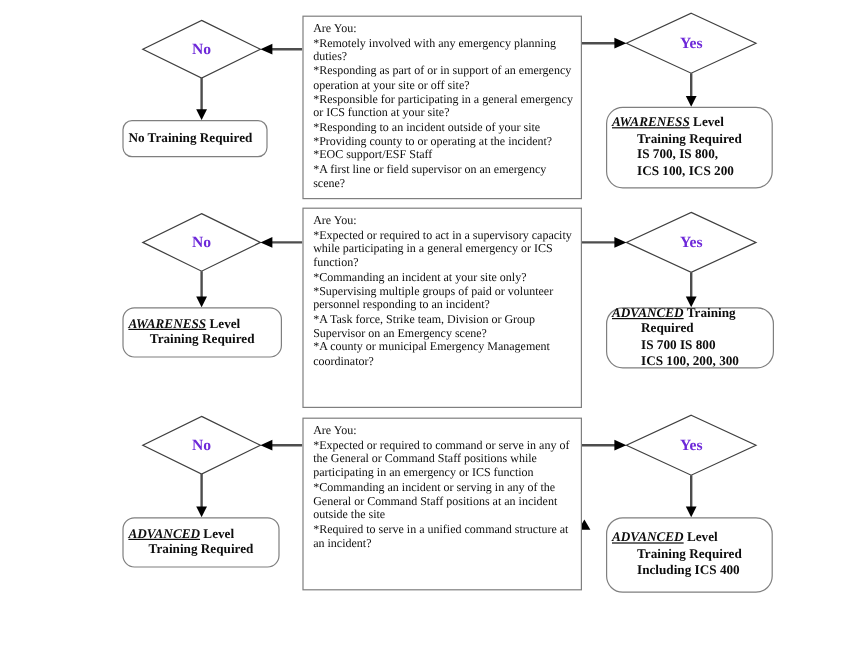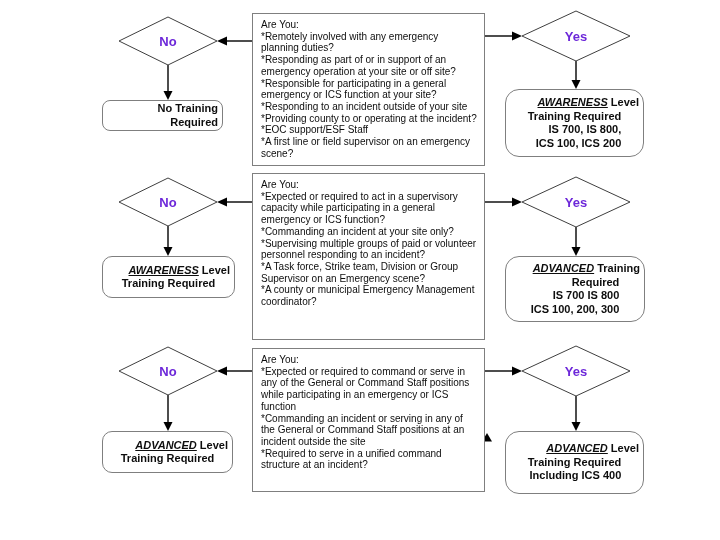--- a/index.html
+++ b/index.html
@@ -1,33 +1,33 @@
 <!DOCTYPE html>
 <html><head>
 <meta charset="utf-8">
 <style>
   html,body { margin:0; padding:0; background:#ffffff; }
   .slide {
     position:relative; width:720px; height:540px; background:#ffffff;
-    font-family:Liberation Sans, sans-serif; color:#000; overflow:hidden;
+    font-family:Liberation Serif, serif; color:#000; overflow:hidden;
   }
   svg.layer { position:absolute; left:0; top:0; }
   .diamond { fill:#ffffff; stroke:#3f3f3f; stroke-width:1; }
   .conn { stroke:#4d4d4d; stroke-width:2; }
   .ah { fill:#000000; stroke:none; }
   .qbox {
     position:absolute; box-sizing:border-box; background:#ffffff;
     border:1px solid #7f7f7f; padding:5px 6px 4px 8px;
     font-size:10px; line-height:11.7px; color:#0d0d0d;
   }
   .bullet, .qtitle { white-space:normal; }
   .obox {
     position:absolute; box-sizing:border-box; background:#ffffff;
     border:1.5px solid #7f7f7f; display:flex; flex-direction:column;
-    justify-content:center; align-items:center; text-align:right;
+    justify-content:center; align-items:center; text-align:left;
     font-weight:bold; font-size:11px; line-height:13.5px; color:#0d0d0d;
     padding:1px 4px;
   }
   .oline { width:100%; }
   .em { font-style:italic; text-decoration:underline; }
   .dlabel {
     position:absolute; display:flex; align-items:center; justify-content:center;
     font-weight:bold; font-size:13px; color:#6d28d9;
   }
 </style>
@@ -129,21 +129,21 @@
       </div>
   </div>
 
   <div class="obox" style="left:102px; top:256px; width:133px; height:42px; border-radius:10px;">
     <div class="oline"><span class="em">AWARENESS</span><span> Level</span></div>
     <div>
         <div class="oline">Training Required</div>
       </div>
   </div>
 
-  <div class="obox" style="left:505px; top:256px; width:140px; height:66px; border-radius:14px;">
+  <div class="obox" style="left:505px; top:256px; width:140px; height:51px; border-radius:14px;">
     <div class="oline"><span class="em">ADVANCED</span><span> Training</span></div>
     <div>
         <div class="oline">Required</div>
         <div class="oline">IS 700 IS 800</div>
         <div class="oline">ICS 100, 200, 300</div>
       </div>
   </div>
 
   <div class="obox" style="left:102px; top:431px; width:131px; height:42px; border-radius:10px;">
     <div class="oline"><span class="em">ADVANCED</span><span> Level</span></div>

